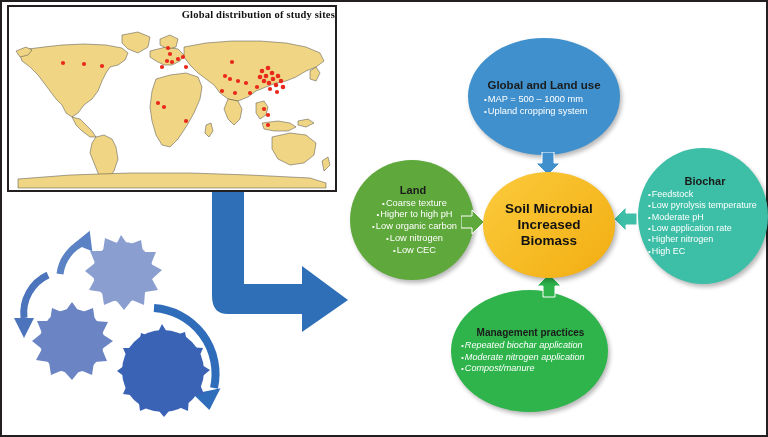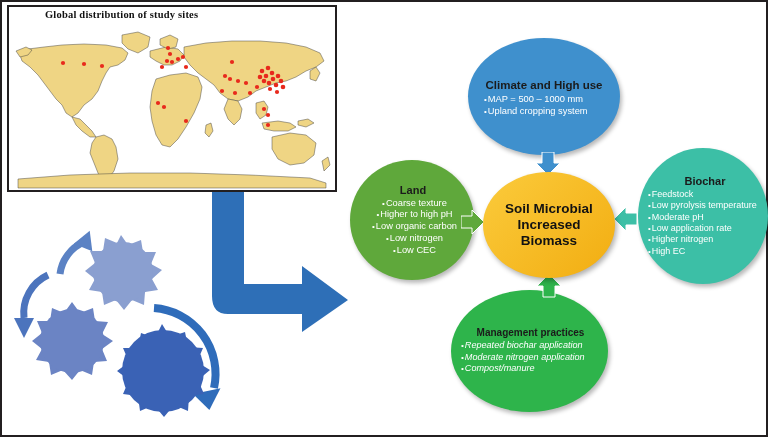--- a/index.html
+++ b/index.html
@@ -4,23 +4,23 @@
 <style>
   html,body{margin:0;padding:0;background:#fff;}
   body{width:768px;height:437px;overflow:hidden;
        font-family:"Liberation Sans", sans-serif;}
   #figure{position:relative;width:768px;height:437px;
           box-sizing:border-box;border:2px solid #231f20;background:#ffffff;}
 
   
   #map-panel{position:absolute;left:5px;top:3px;width:330px;height:187px;
              border:2px solid #231f20;background:#ffffff;box-sizing:border-box;}
-  #map-title{position:absolute;left:0;top:2px;width:100%;text-align:left;
+  #map-title{position:absolute;left:0;top:2px;width:100%;text-align:right;
              font-family:"Liberation Serif", serif;font-weight:bold;font-size:10.5px;
-             color:#111;letter-spacing:.2px;padding-left:36px;}
+             color:#111;letter-spacing:.2px;}
   #map-svg{position:absolute;left:1px;top:14px;}
 
   
   #gears{position:absolute;left:0px;top:196px;width:250px;height:238px;}
   #gears svg{position:absolute;left:0;top:0;}
   .gear-label{position:absolute;color:#ffffff;text-align:center;line-height:1.12;
               font-size:10.5px;}
   #gear-label-1{left:74px;top:228px;width:90px;}
 
   
@@ -215,21 +215,21 @@
     </div>
 
   </div>
 
   <svg id="elbow-arrow" width="160" height="140" viewBox="0 0 160 140">
     <path d="M14,0 L46,0 L46,92 L104,92 L104,74 L150,108 L104,140 L104,122
              L30,122 Q14,122 14,104 Z" fill="#2e6fb7"></path>
   </svg>
 
   <div class="node" id="node-climate">
-    <div class="node-title">Climate and High use</div>
+    <div class="node-title">Global and Land use</div>
     <ul>
       <li>MAP = 500 – 1000 mm</li>
       <li>Upland cropping system</li>
     </ul>
   </div>
 
   <div class="node" id="node-soil">
     <div class="node-title">Land</div>
     <ul>
       <li>Coarse texture</li>

